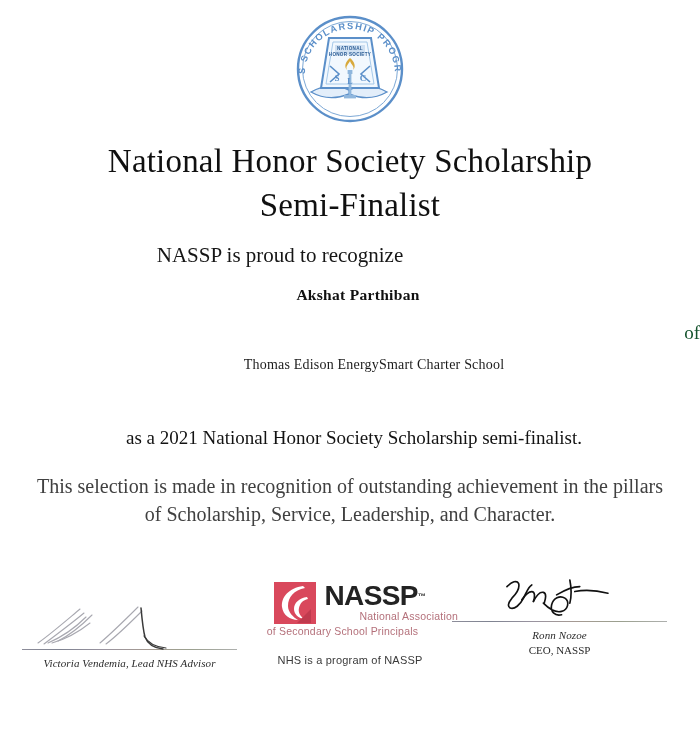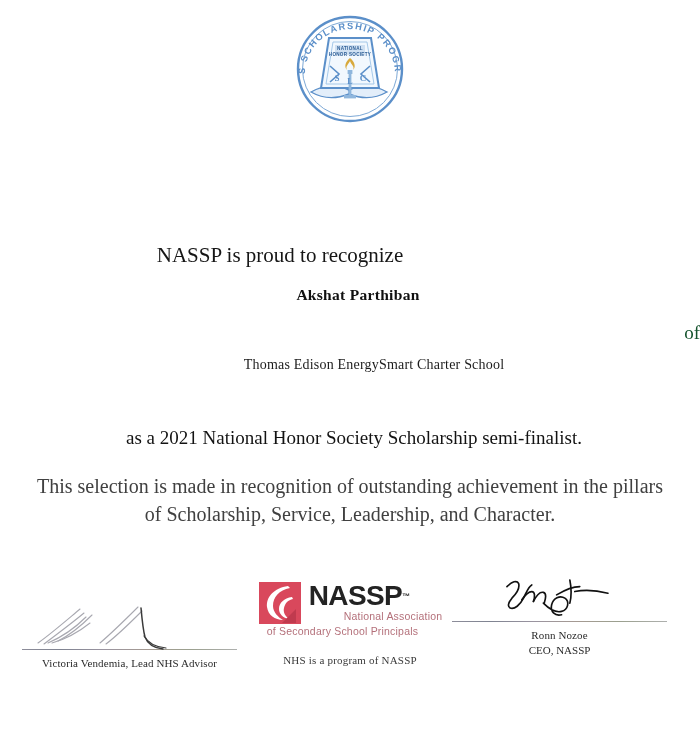--- a/index.html
+++ b/index.html
@@ -141,39 +141,40 @@
         #8d8d9a 0%, #7f8391 18%, #9a94a0 38%,
         #a59a92 58%, #9ba08f 78%, #aeb0ae 100%);
     margin-top: -2px;
   }
   .sig-name {
     margin-top: 6px;
     font-size: 11px;
     color: #2a2a2a;
     letter-spacing: 0.1px;
     line-height: 1.35;
+    font-style: italic;
   }
   .sig-title {
     font-size: 11px;
     color: #2a2a2a;
     line-height: 1.35;
   }
 
   
   .nassp-block {
     position: absolute;
     left: 242px;
     top: 16px;
     width: 216px;
     text-align: center;
   }
   .nassp-logo {
     display: flex;
     align-items: center;
-    justify-content: center;
+    justify-content: flex-end;
     gap: 7px;
   }
   .nassp-mark { width: 44px; height: 44px; display: block; }
   .nassp-words { text-align: left; }
   .nassp-word {
     font-family: "Liberation Sans", "DejaVu Sans", sans-serif;
     font-weight: bold;
     font-size: 28px;
     letter-spacing: -0.6px;
     color: #232323;
@@ -195,21 +196,21 @@
     color: #b4707a;
     letter-spacing: 0.2px;
     line-height: 1.25;
     padding-left: 35px;
   }
   .nassp-tag2 {
     margin-left: -50px;
   }
   .nassp-note {
     margin-top: 16px;
-    font-family: Liberation Serif, serif;
+    font-family: Liberation Sans, sans-serif;
     font-size: 11px;
     color: #3a3a3a;
     letter-spacing: 0.2px;
   }
 </style>
 </head>
 <body>
 
 <div class="page">
 
@@ -244,20 +245,24 @@
 
       <text x="48" y="73" text-anchor="middle" font-family="Liberation Serif, serif" font-size="9" font-weight="bold" fill="#5b8fc9">S</text>
       <text x="74" y="73" text-anchor="middle" font-family="Liberation Serif, serif" font-size="9" font-weight="bold" fill="#5b8fc9">C</text>
       <text x="61" y="76" text-anchor="middle" font-family="Liberation Serif, serif" font-size="8" font-weight="bold" fill="#5b8fc9">L</text>
 
       <path d="M 41,58 L 50,66 L 41,74" fill="none" stroke="#5b8fc9" stroke-width="1.6"></path>
       <path d="M 81,58 L 72,66 L 81,74" fill="none" stroke="#5b8fc9" stroke-width="1.6"></path>
     </svg>
   </div>
 
+  <div class="title">
+    <span>National Honor Society Scholarship</span>
+    <span class="line2">Semi-Finalist</span>
+  </div>
 
   <div class="recognize">NASSP is proud to recognize</div>
   <div class="recipient">Akshat Parthiban</div>
   <div class="of">of</div>
   <div class="school">Thomas Edison EnergySmart Charter School</div>
 
   <div class="stmt1">as a 2021 National Honor Society Scholarship semi-finalist.</div>
   <div class="stmt2">This selection is made in recognition of outstanding achievement in the pillars of Scholarship, Service, Leadership, and Character.</div>
 
   <div class="footer">

